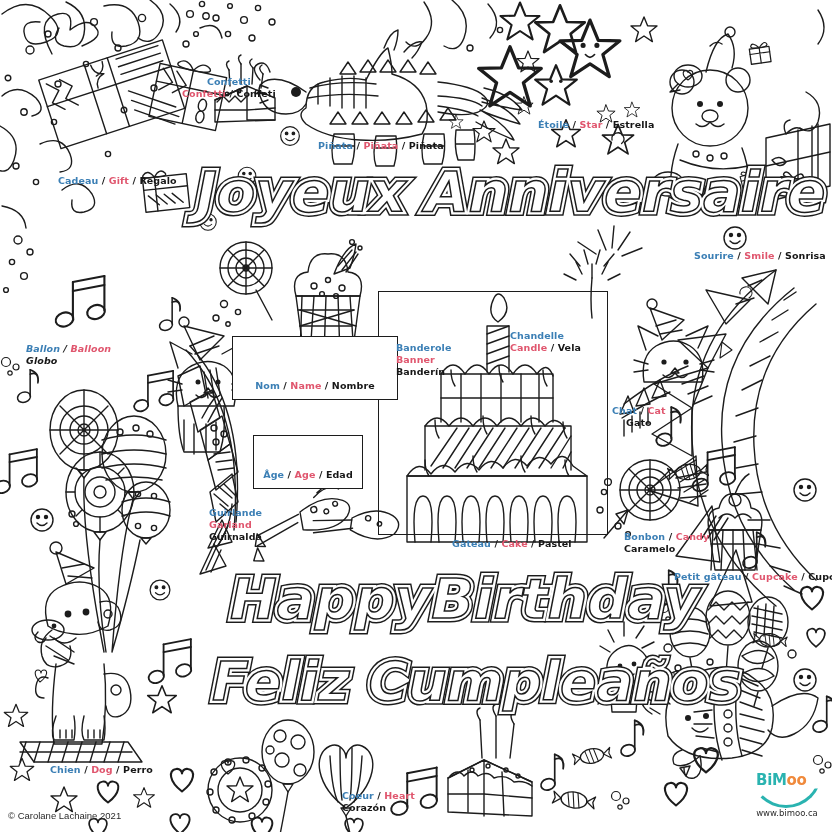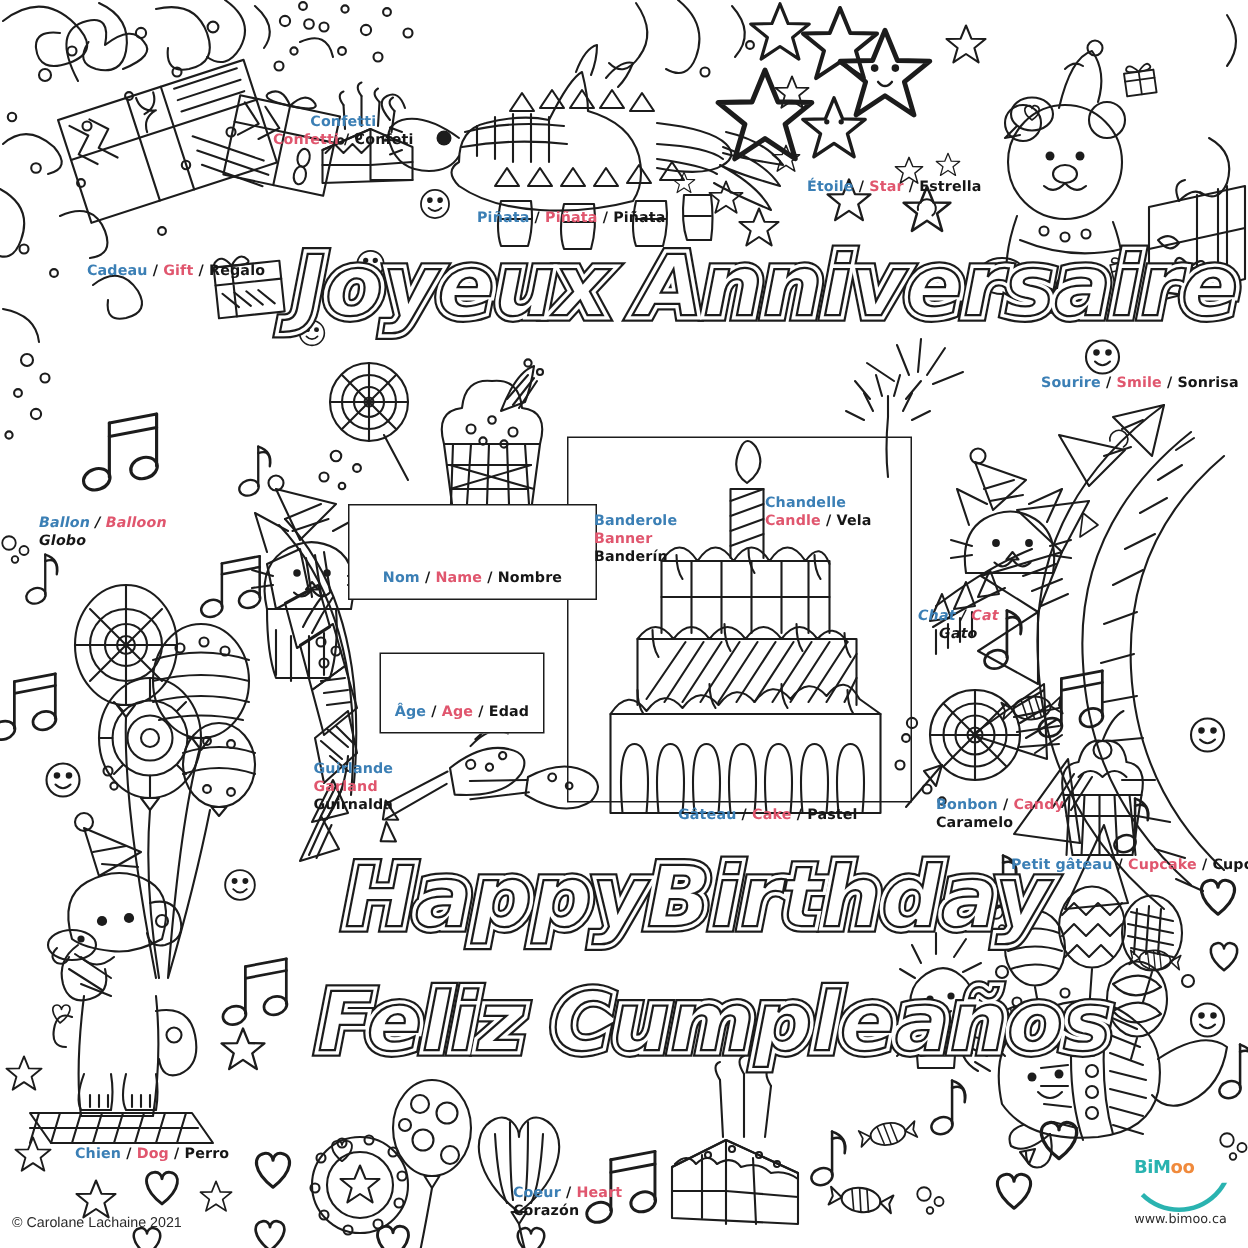--- a/index.html
+++ b/index.html
@@ -32,21 +32,21 @@
 
   
   .ink{position:absolute;left:0;top:0;width:832px;height:832px;pointer-events:none;}
 
   
   .copyright{position:absolute;left:8px;top:810px;font-family:Liberation Sans, sans-serif;
              font-size:9.5px;color:#2b2b2b;white-space:nowrap;}
   .logo{position:absolute;left:748px;top:768px;width:78px;height:58px;}
   .logo .mark{position:relative;width:74px;height:40px;}
   .logo .word{position:absolute;left:8px;top:3px;font-family:"DejaVu Sans",sans-serif;
-              font-weight:700;font-size:12px;letter-spacing:-.3px;}
+              font-weight:700;font-size:15px;letter-spacing:-.3px;}
   .logo .word .bi{color:#2ab3b0;}
   .logo .word .oo{color:#f08a3c;}
   .logo .smile{position:absolute;left:2px;top:4px;width:66px;height:30px;
                border:3.5px solid #2ab3b0;border-top-color:transparent;
                border-left-color:transparent;border-right-color:transparent;
                border-radius:0 0 40px 40px;}
   .logo .url{position:absolute;left:0;top:40px;width:78px;text-align:center;
              font-family:"DejaVu Sans",sans-serif;font-size:8.5px;color:#2b2b2b;}
 </style>
 </head>
@@ -935,21 +935,21 @@
 
   <div class="lbl stack" style="left:510px;top:330px;">
     <div><span class="fr">Chandelle</span></div>
     <div>
       <span class="en">Candle</span>
       <span class="sep">/</span>
       <span class="es">Vela</span>
     </div>
   </div>
 
-  <div class="lbl stack center" style="left:612px;top:405px;font-style:italic;">
+  <div class="lbl stack center" style="left:612px;top:405px;">
     <div>
       <span class="fr">Chat</span>
       <span class="sep">/</span>
       <span class="en">Cat</span>
     </div>
     <div><span class="es">Gato</span></div>
   </div>
 
   <div class="lbl stack" style="left:209px;top:495px;margin-top:12px;">
     <div><span class="fr">Guirlande</span></div>

